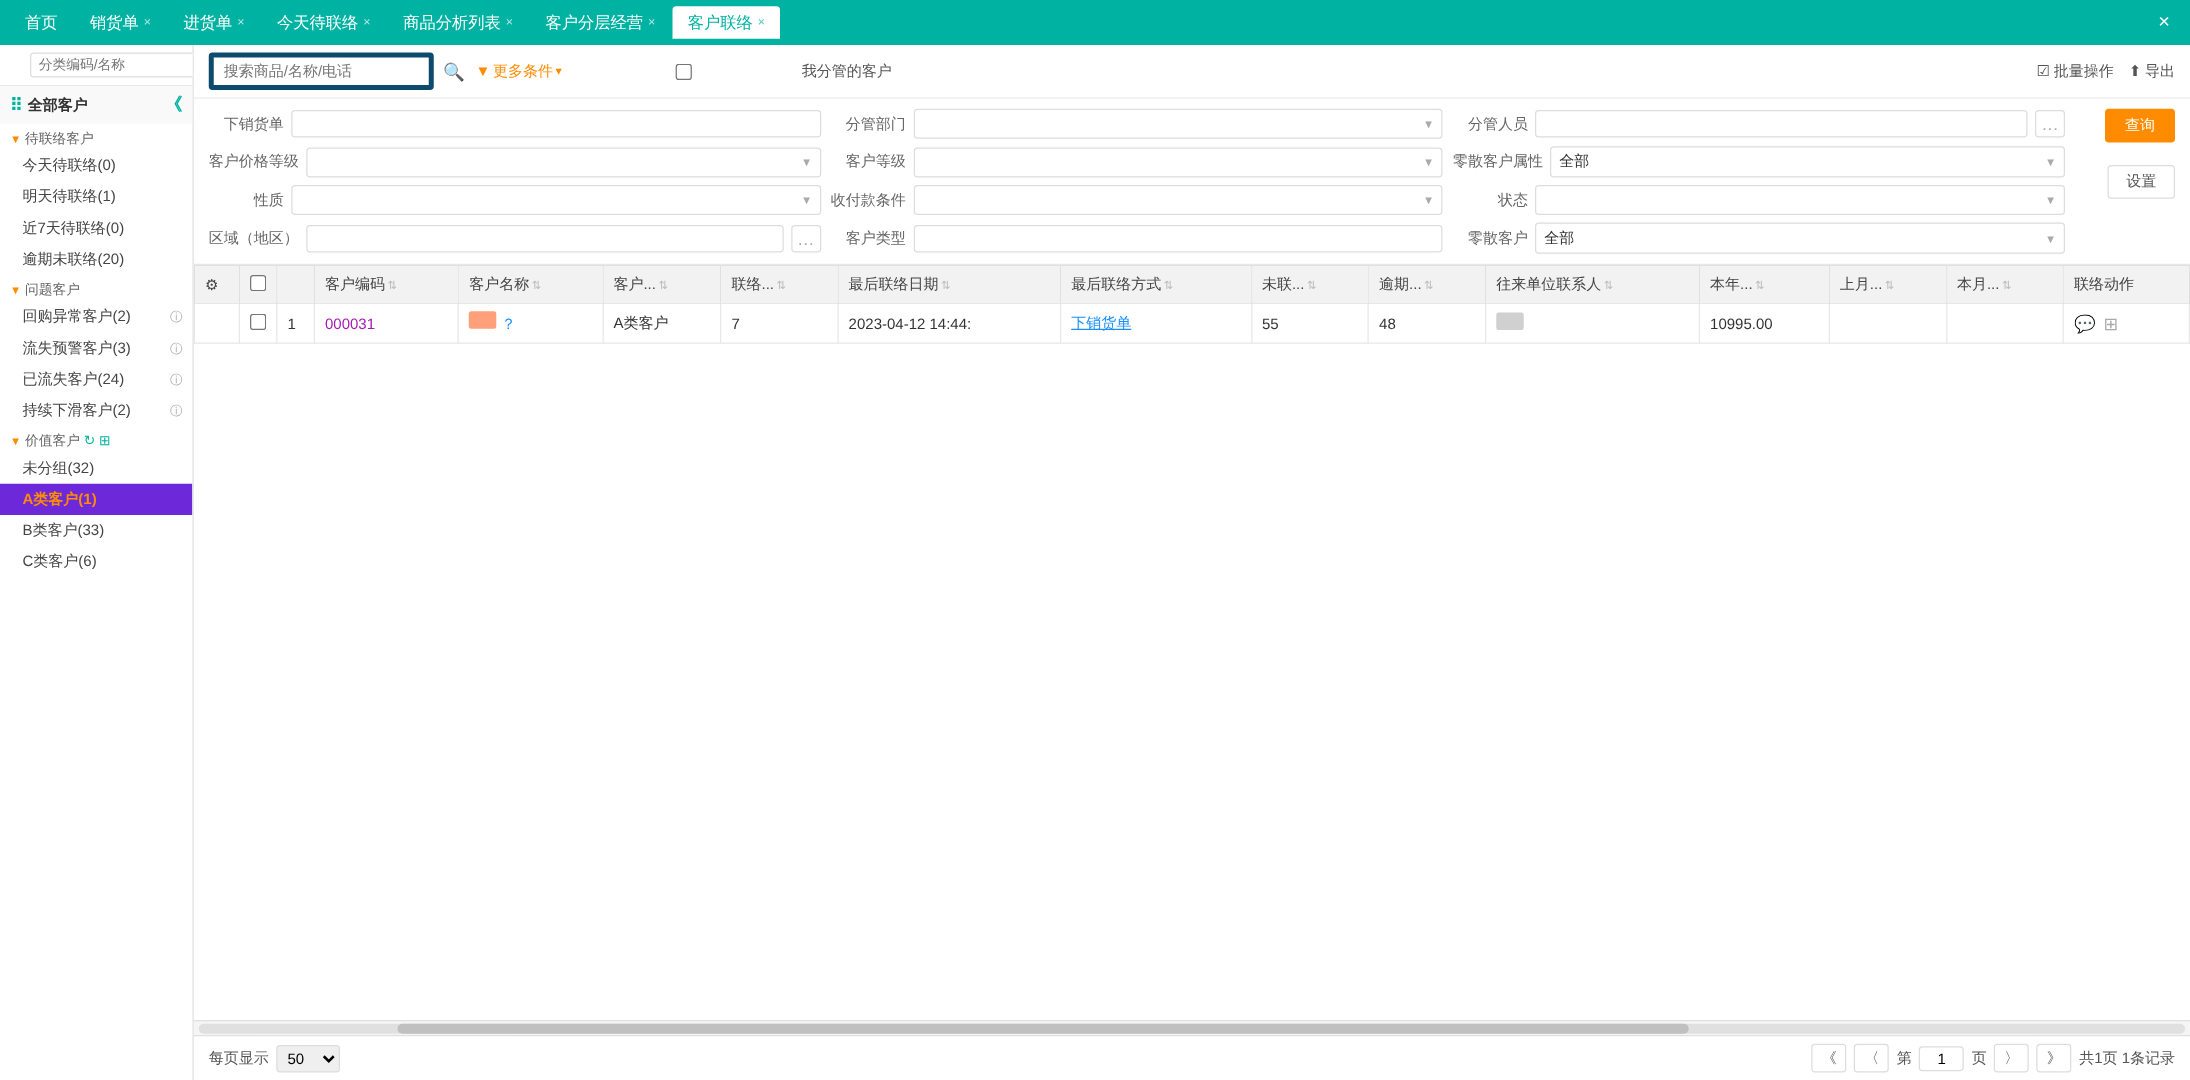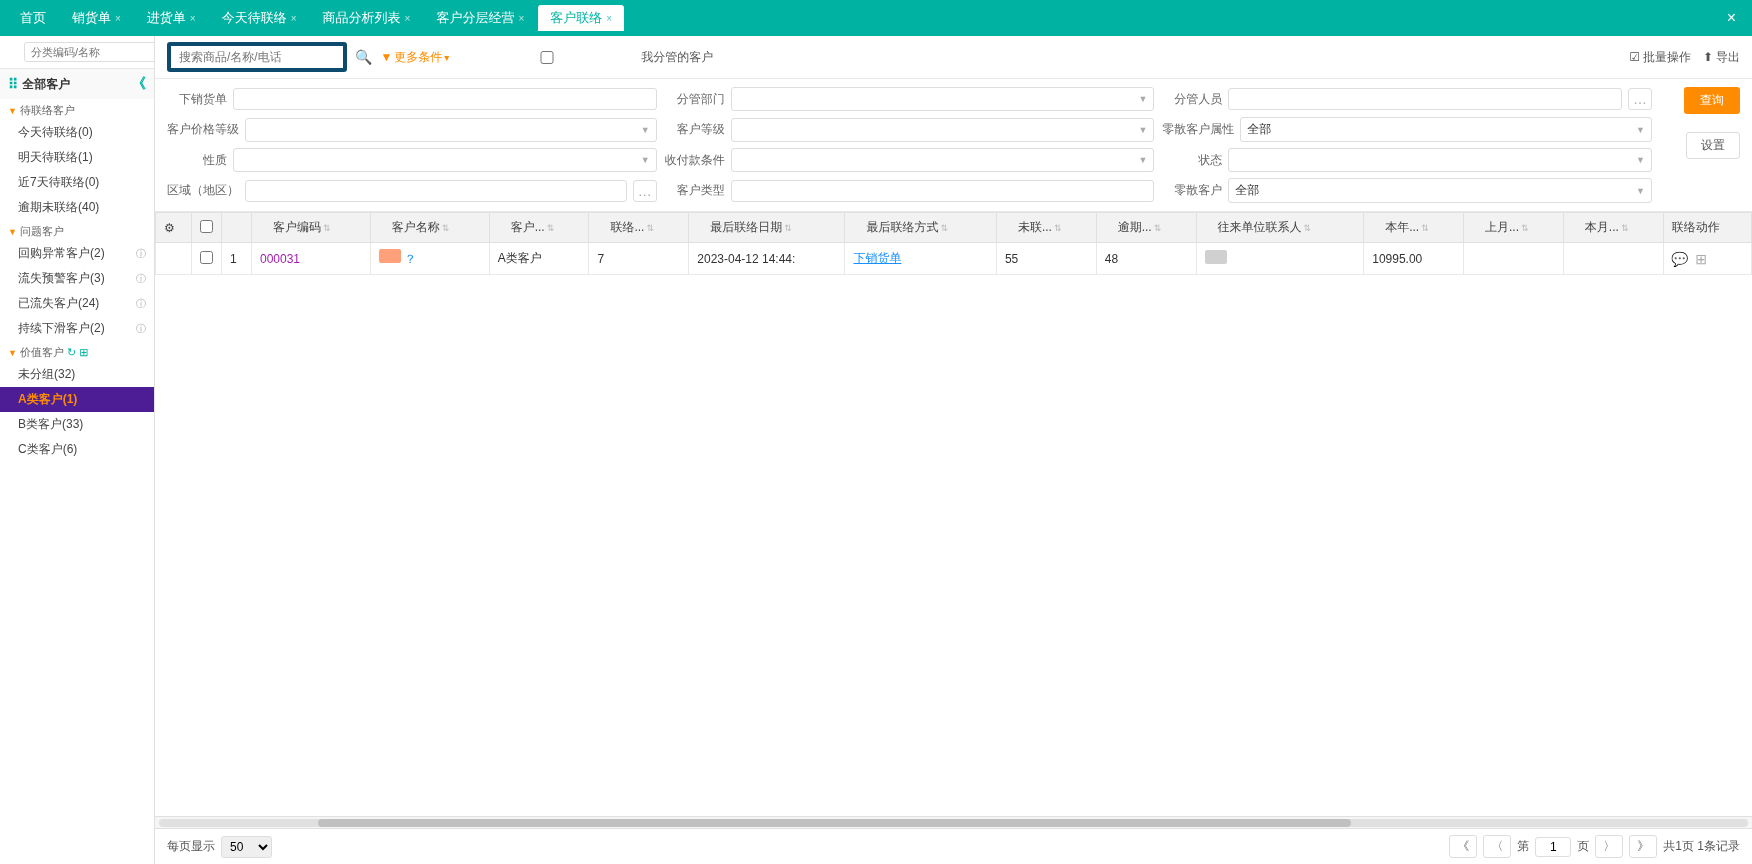--- a/index.html
+++ b/index.html
@@ -91,21 +91,21 @@
     .sidebar-section-label .triangle { color: #ff8c00; font-size: 9px; }
     .sidebar-item {
       padding: 4px 8px 4px 18px;
       cursor: pointer;
       color: #444;
       font-size: 12px;
       display: flex;
       align-items: center;
       justify-content: space-between;
     }
-    .sidebar-item.active { background: #4c1d95; color: #ff8c00; font-weight: bold; }
+    .sidebar-item.active { background: #6d28d9; color: #ff8c00; font-weight: bold; }
     .sidebar-item .info-icon { color: #aaa; font-size: 10px; }
     .sidebar-subsection {
       padding: 4px 8px 2px 8px;
       color: #666;
       font-size: 11px;
       display: flex;
       align-items: center;
       gap: 3px;
     }
     .sidebar-subsection .triangle { color: #ff8c00; font-size: 9px; }
@@ -248,21 +248,21 @@
       font-weight: normal;
       text-align: left;
       position: sticky;
       top: 0;
     }
     table td {
       border: 1px solid #e8e8e8;
       padding: 6px 8px;
       white-space: nowrap;
     }
-    .th-sort { display: flex; align-items: center; gap: 2px; margin-left: 13px; }
+    .th-sort { display: flex; align-items: center; gap: 2px; }
     .sort-icon { color: #bbb; font-size: 9px; }
     .link-text { color: #1890ff; cursor: pointer; text-decoration: underline; }
     .row-actions { display: flex; gap: 6px; }
     .row-action-icon { color: #aaa; cursor: pointer; font-size: 14px; }
 
     
     .table-footer {
       background: #fff;
       border-top: 1px solid #e0e0e0;
       padding: 6px 12px;
@@ -390,21 +390,21 @@
       <div class="sidebar-item">
         <span>今天待联络(0)</span>
       </div>
       <div class="sidebar-item">
         <span>明天待联络(1)</span>
       </div>
       <div class="sidebar-item">
         <span>近7天待联络(0)</span>
       </div>
       <div class="sidebar-item">
-        <span>逾期未联络(40)</span>
+        <span>逾期未联络(20)</span>
       </div>
 
       <div class="sidebar-section-label">
         <span class="triangle">▼</span>
         <span>问题客户</span>
       </div>
       <div class="sidebar-item">
         <span>回购异常客户(2)</span>
         <span class="info-icon">ⓘ</span>
       </div>

